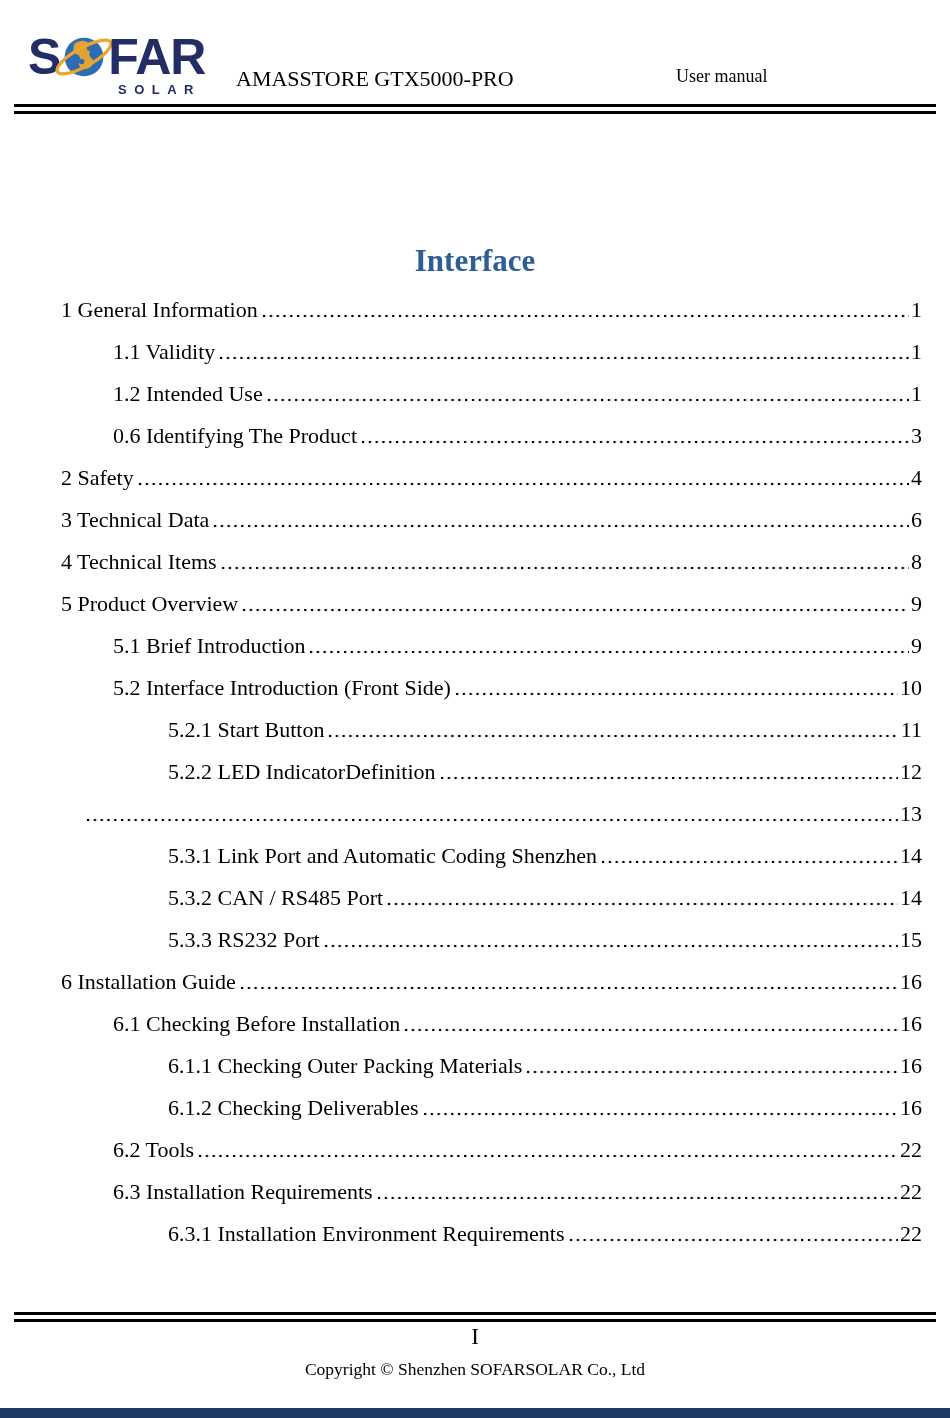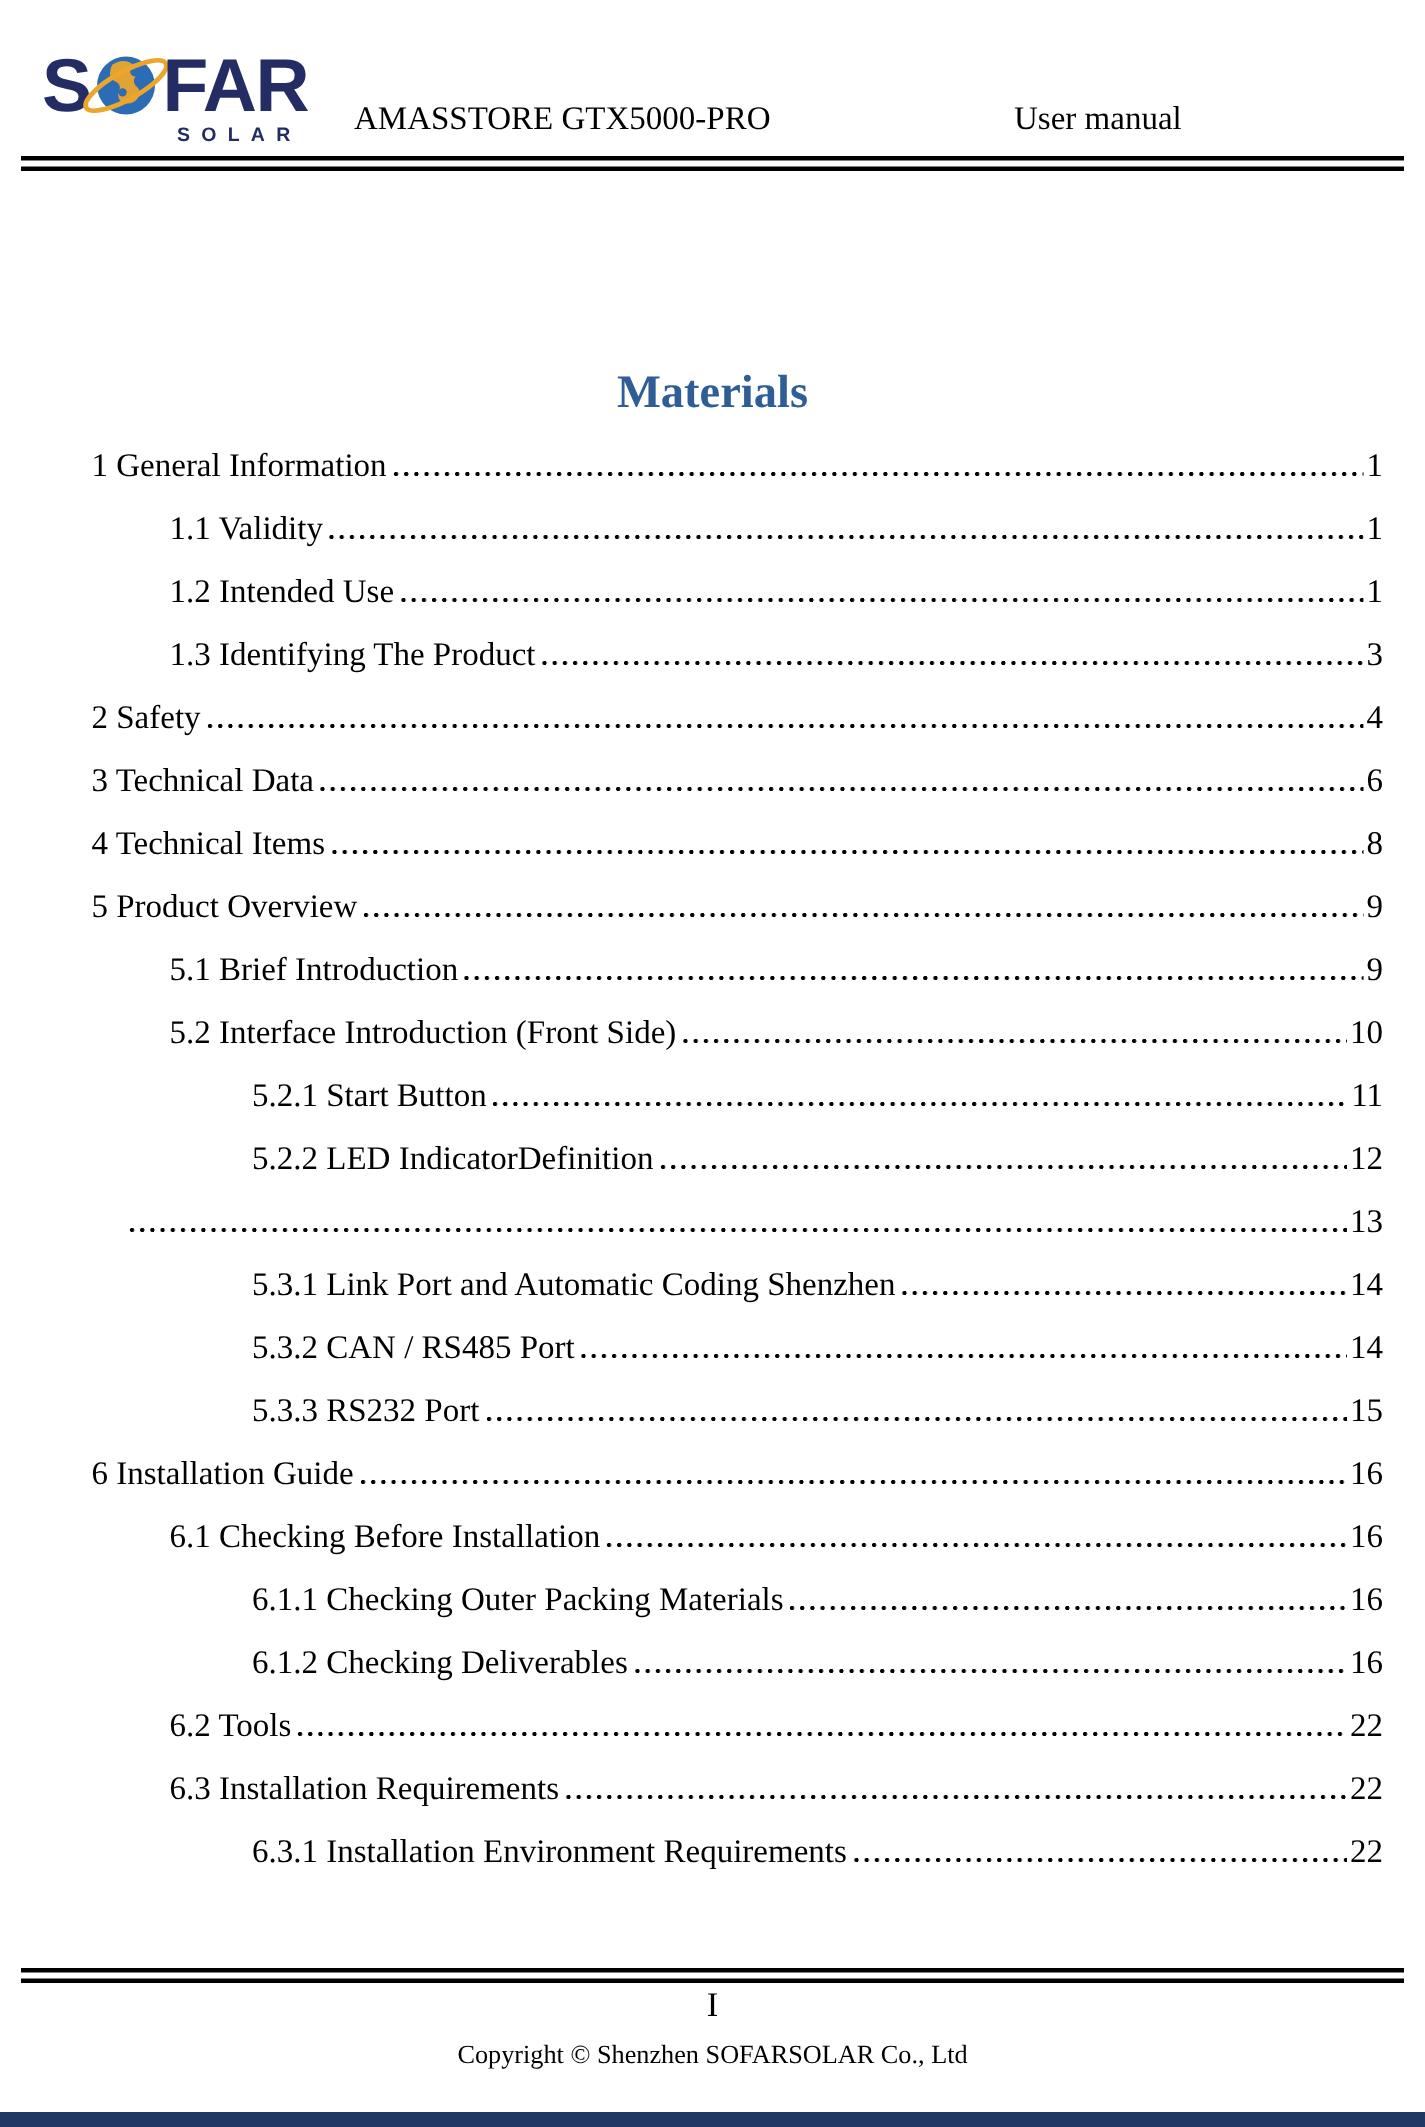--- a/index.html
+++ b/index.html
@@ -29,21 +29,21 @@
     color:var(--navy);letter-spacing:-1px;
   }
   .globe{width:46px;height:46px;margin:0 1px;overflow:visible;}
   .logo-row2{
     margin-left:90px;margin-top:2px;
     font-family:"Liberation Sans","DejaVu Sans",sans-serif;
     font-weight:bold;font-size:13px;letter-spacing:7.5px;
     color:var(--navy);
   }
   .product-name{position:absolute;left:236px;top:66px;font-size:22px;white-space:nowrap;}
-  .doc-type{position:absolute;left:676px;top:66px;font-size:22px;white-space:nowrap;}
+  .doc-type{position:absolute;left:676px;top:66px;font-size:18px;white-space:nowrap;}
   .dbl-rule{
     position:absolute;left:14px;right:14px;height:10px;
     border-top:3px solid #000;border-bottom:3px solid #000;
   }
   .rule-top{top:104px;}
   .rule-bottom{top:1312px;}
 
   
   .contents-title{
     position:absolute;left:0;right:0;top:243px;
@@ -97,39 +97,39 @@
     </svg>
     <span>FAR</span>
   </div>
   <div class="logo-row2">SOLAR</div>
 </div>
 
 <div class="product-name">AMASSTORE GTX5000-PRO</div>
 <div class="doc-type">User manual</div>
 <div class="dbl-rule rule-top"></div>
 
-<div class="contents-title">Materials</div>
+<div class="contents-title">Interface</div>
 <div class="toc">
     <div class="toc-row lvl1">
       <span class="toc-label">1 General Information</span>
       <span class="dots"></span>
       <span class="pg">1</span>
     </div>
     <div class="toc-row lvl2">
       <span class="toc-label">1.1 Validity</span>
       <span class="dots"></span>
       <span class="pg">1</span>
     </div>
     <div class="toc-row lvl2">
       <span class="toc-label">1.2 Intended Use</span>
       <span class="dots"></span>
       <span class="pg">1</span>
     </div>
     <div class="toc-row lvl2">
-      <span class="toc-label">1.3 Identifying The Product</span>
+      <span class="toc-label">0.6 Identifying The Product</span>
       <span class="dots"></span>
       <span class="pg">3</span>
     </div>
     <div class="toc-row lvl1">
       <span class="toc-label">2 Safety</span>
       <span class="dots"></span>
       <span class="pg">4</span>
     </div>
     <div class="toc-row lvl1">
       <span class="toc-label">3 Technical Data</span>

